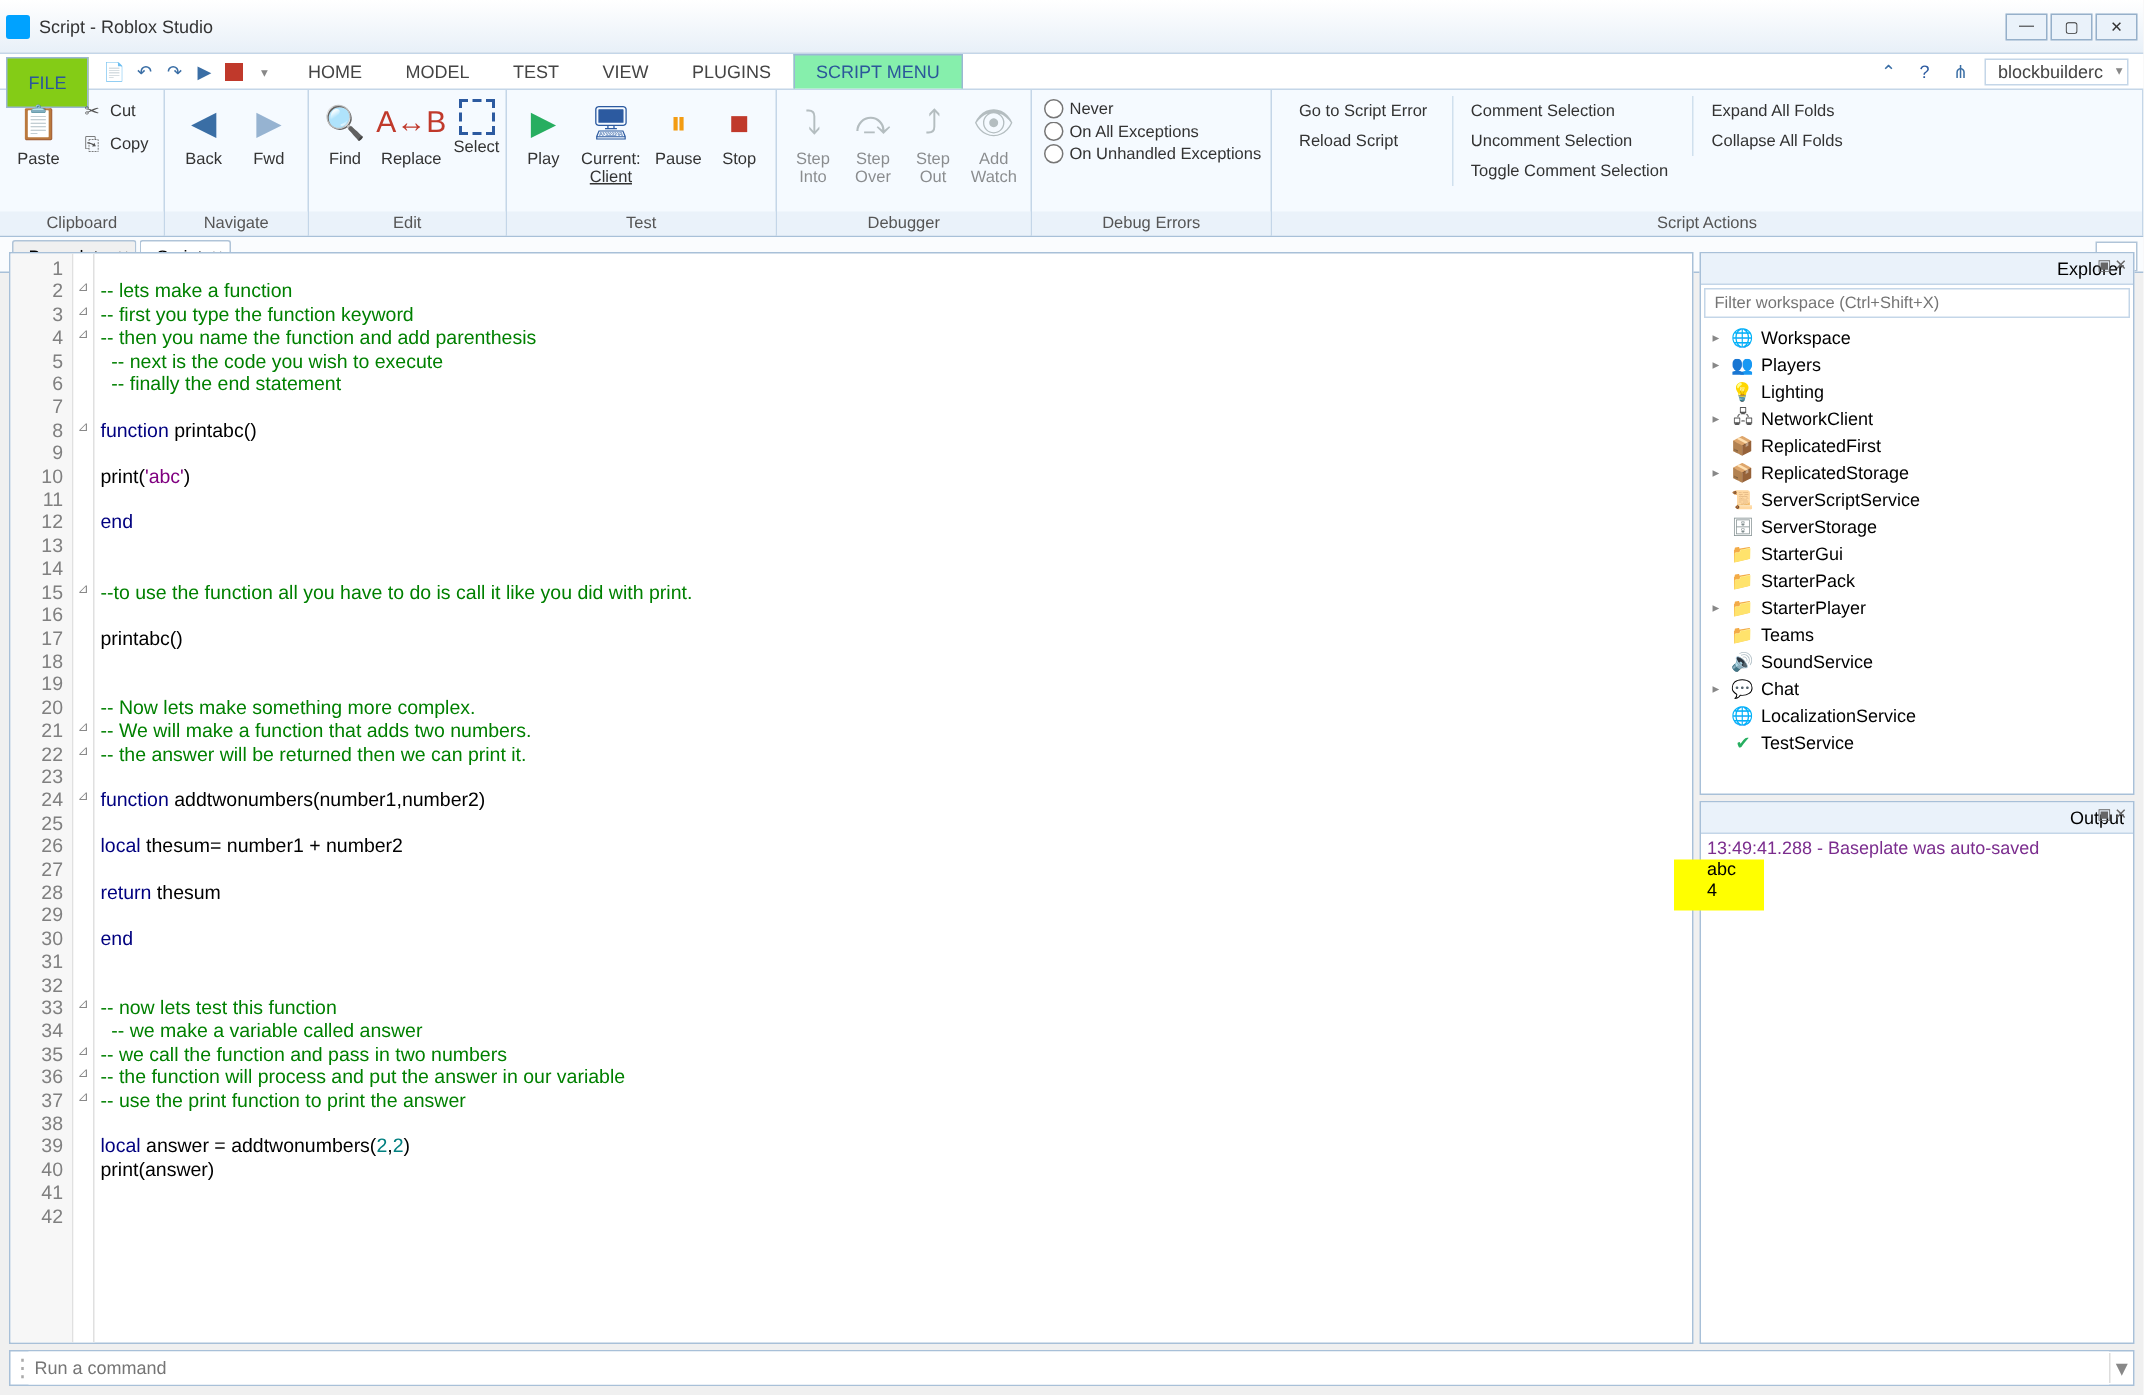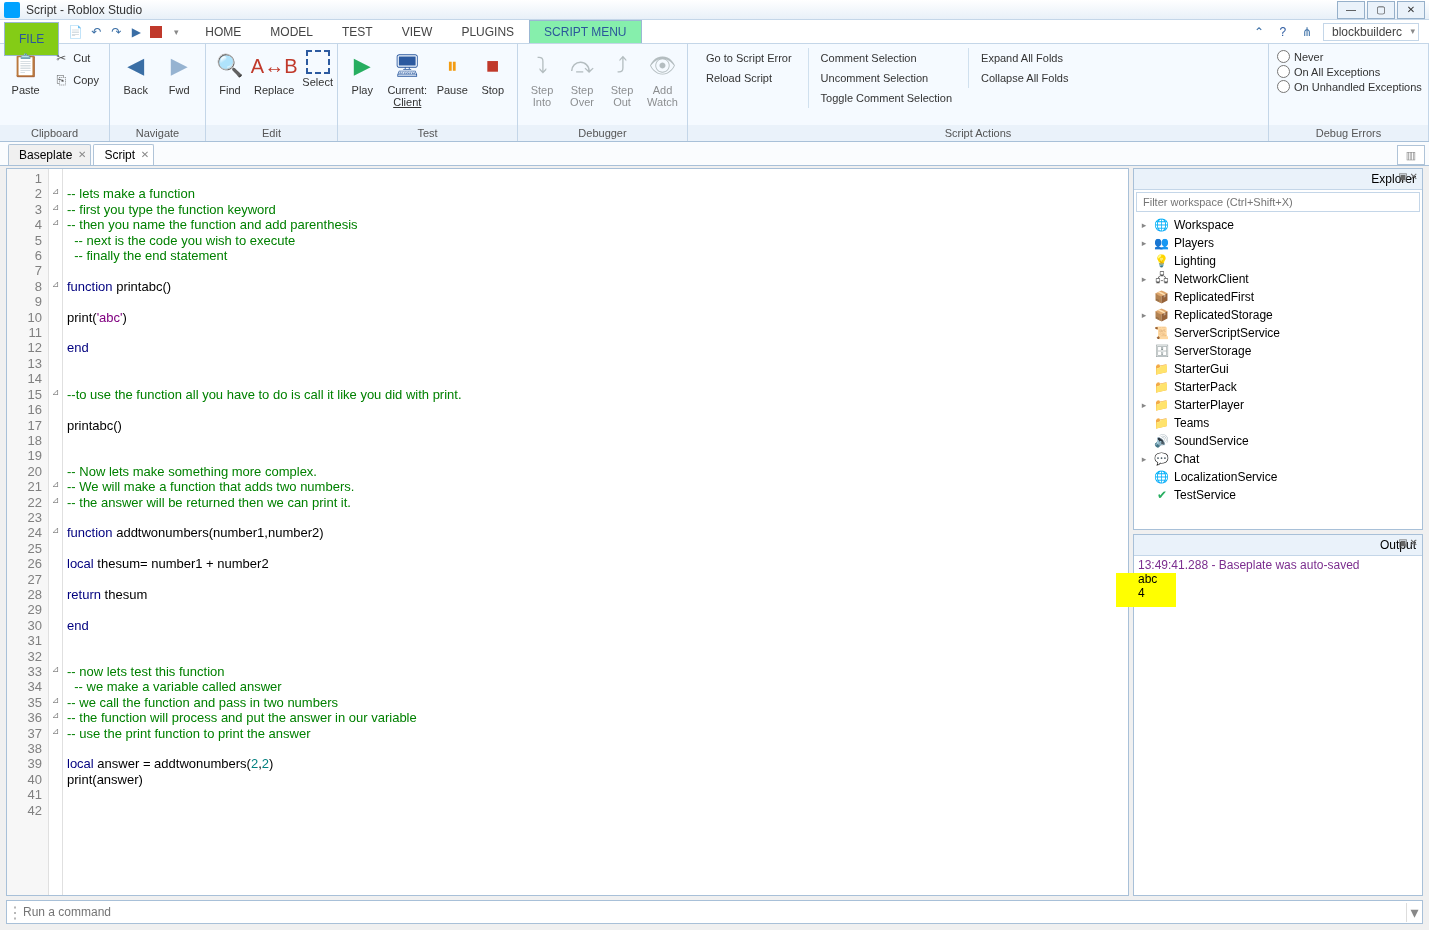--- a/index.html
+++ b/index.html
@@ -1,19 +1,19 @@
 <!DOCTYPE html>
 <html><head>
 <meta charset="utf-8">
 <style>
 * { margin: 0; padding: 0; box-sizing: border-box; font-family: "Segoe UI", Tahoma, sans-serif; }
 body { width: 1429px; height: 930px; background: #f0f0f0; overflow: hidden; position: relative; }
 
 
-.titlebar { height: 20px; background: linear-gradient(#fff,#e8f0f8); border-bottom: 1px solid #c4d6e8; display: flex; align-items: center; padding: 0 4px; font-size: 12px; color: #333; }
+.titlebar { height: 36px; background: linear-gradient(#fff,#e8f0f8); border-bottom: 1px solid #c4d6e8; display: flex; align-items: center; padding: 0 4px; font-size: 12px; color: #333; }
 .titlebar .app-icon { width: 16px; height: 16px; background: #00a2ff; margin-right: 6px; display: inline-block; border-radius: 2px; }
 .winbtns { margin-left: auto; display: flex; gap: 2px; }
 .winbtns div { width: 28px; height: 18px; border: 1px solid #96b0ca; background: #eaf2fa; display: flex; align-items: center; justify-content: center; font-size: 10px; cursor: pointer; }
 
 
 .menutabs { height: 24px; background: #fff; border-bottom: 1px solid #c4d6e8; display: flex; align-items: stretch; font-size: 12px; }
 .file-btn { padding: 16px 14px; background: #84cc16; border: 1px solid #9bb7d3; margin: 2px 2px 2px 4px; display: flex; align-items: center; color: #2b579a; font-weight: 500; }
 .qat { display: flex; align-items: center; gap: 2px; padding: 0 6px; }
 .qat-icon { width: 18px; height: 18px; display: flex; align-items: center; justify-content: center; font-size: 12px; color: #3a6ea5; }
 .stop-sq { width: 12px; height: 12px; background: #c0392b; }
@@ -223,56 +223,56 @@
           <div class="ic ic-step">⤴</div>
           <span style="text-align:center;">Step Out</span>
         </div>
       <div class="bigbtn" style="width:42px;">
           <div class="ic ic-watch">👁</div>
           <span style="text-align:center;">Add Watch</span>
         </div>
     </div>
     <div class="rlabel">Debugger</div>
   </div>
-  <div class="rgroup" style="flex:1;">
-    <div class="rbuttons">
-      <div class="linkcol">
-        <div>Go to Script Error</div>
-        <div>Reload Script</div>
-      </div>
-      <div class="linkcol" style="border-left:1px solid #d0e0ee;">
-        <div>Comment Selection</div>
-        <div>Uncomment Selection</div>
-        <div>Toggle Comment Selection</div>
-      </div>
-      <div class="linkcol" style="border-left:1px solid #d0e0ee;">
-        <div>Expand All Folds</div>
-        <div>Collapse All Folds</div>
-      </div>
-    </div>
-    <div class="rlabel">Script Actions</div>
-  </div>
   <div class="rgroup" style="width:160px;">
     <div class="rbuttons">
       <div class="radio-col">
         <label class="radio-item">
             <input type="radio" name="de" style="">
             <span>Never</span>
           </label>
         <label class="radio-item">
             <input type="radio" name="de" style="">
             <span>On All Exceptions</span>
           </label>
         <label class="radio-item">
             <input type="radio" name="de" style="">
             <span>On Unhandled Exceptions</span>
           </label>
       </div>
     </div>
     <div class="rlabel">Debug Errors</div>
+  </div>
+  <div class="rgroup" style="flex:1;">
+    <div class="rbuttons">
+      <div class="linkcol">
+        <div>Go to Script Error</div>
+        <div>Reload Script</div>
+      </div>
+      <div class="linkcol" style="border-left:1px solid #d0e0ee;">
+        <div>Comment Selection</div>
+        <div>Uncomment Selection</div>
+        <div>Toggle Comment Selection</div>
+      </div>
+      <div class="linkcol" style="border-left:1px solid #d0e0ee;">
+        <div>Expand All Folds</div>
+        <div>Collapse All Folds</div>
+      </div>
+    </div>
+    <div class="rlabel">Script Actions</div>
   </div>
 </div>
 
 <div class="doctabs">
   <div id="doctab-list" style="display:flex;">
       <div class="doctab">Baseplate<span class="x">✕</span></div>
       <div class="doctab active">Script<span class="x">✕</span></div>
     </div>
   <div class="tab-layout-btn">▥</div>
 </div>

